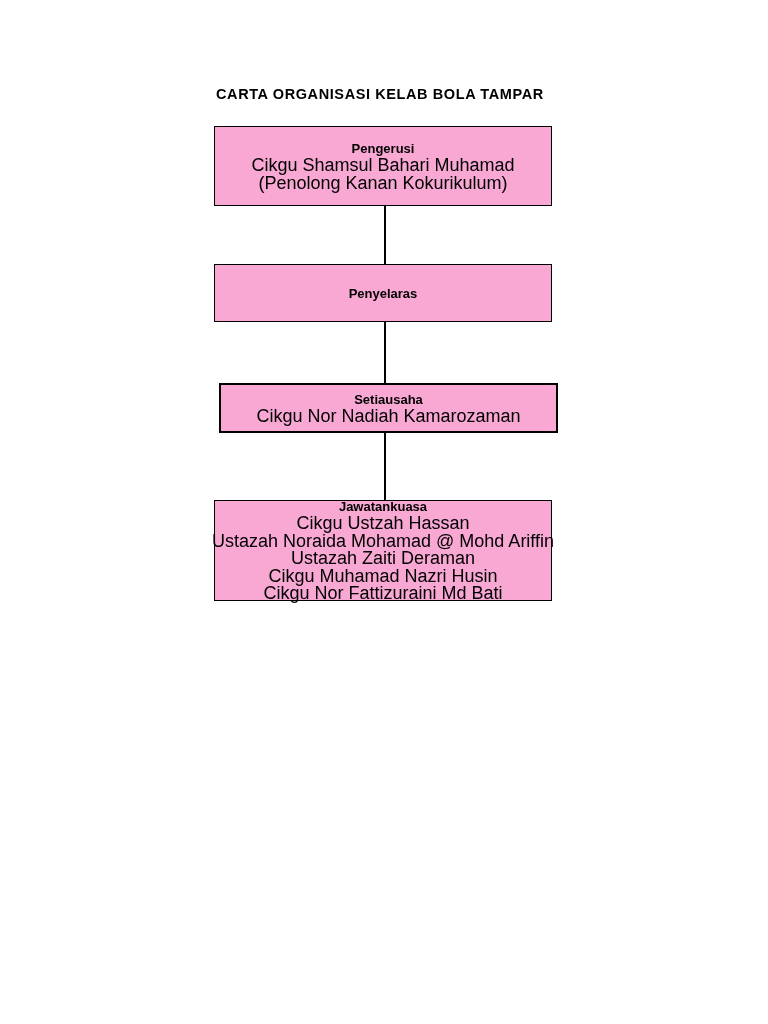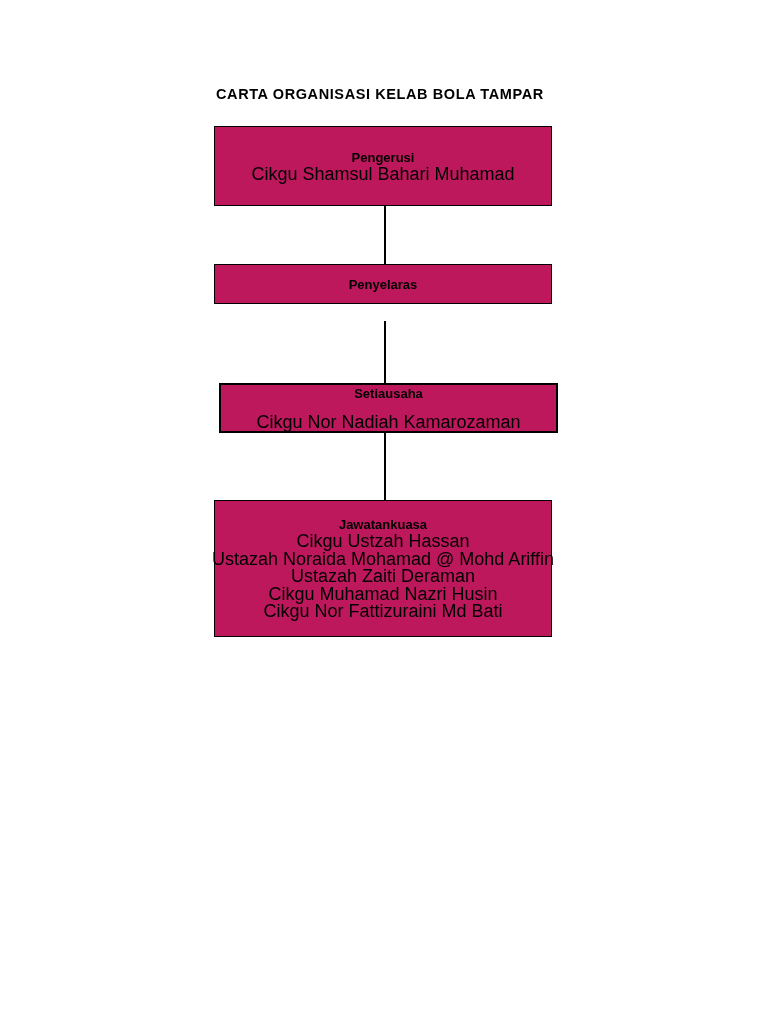--- a/index.html
+++ b/index.html
@@ -31,21 +31,21 @@
     font-weight: bold;
     letter-spacing: 0.6px;
     white-space: nowrap;
     color: #000000;
   }
 
   
   .org-box {
     position: absolute;
     box-sizing: border-box;
-    background: #be185d;
+    background: #f9a8d4;
     border: 1.4px solid #000000;
     display: flex;
     flex-direction: column;
     align-items: center;
     justify-content: center;
     text-align: center;
   }
   .org-box.thick {
     border-width: 2px;
   }
@@ -58,23 +58,23 @@
   }
   .box-line {
     font-size: 18px;
     font-weight: normal;
     line-height: 17.5px;
     white-space: nowrap;
   }
 
   
   #box-pengerusi      { left: 214px; top: 126px; width: 338px; height: 80px; }
-  #box-penyelaras     { left: 214px; top: 264px; width: 338px; height: 40px; }
-  #box-setiausaha     { left: 219px; top: 383px; width: 339px; height: 50px; justify-content: space-between; }
-  #box-jawatankuasa   { left: 214px; top: 500px; width: 338px; height: 137px; }
+  #box-penyelaras     { left: 214px; top: 264px; width: 338px; height: 58px; }
+  #box-setiausaha     { left: 219px; top: 383px; width: 339px; height: 50px; }
+  #box-jawatankuasa   { left: 214px; top: 500px; width: 338px; height: 101px; }
 
   
   .connector {
     position: absolute;
     width: 1.5px;
     background: #000000;
     left: 384px;
   }
   #connector-1 { top: 205px; height: 60px; }
   #connector-2 { top: 321px; height: 63px; }
@@ -83,20 +83,21 @@
 </head>
 <body>
 
 <div id="chart-canvas">
 
   <div class="chart-title">CARTA ORGANISASI KELAB BOLA TAMPAR</div>
 
   <div class="org-box" id="box-pengerusi">
     <div class="box-role">Pengerusi</div>
     <div class="box-line">Cikgu Shamsul Bahari Muhamad</div>
+    <div class="box-line">(Penolong Kanan Kokurikulum)</div>
   </div>
 
   <div class="connector" id="connector-1"></div>
 
   <div class="org-box" id="box-penyelaras">
     <div class="box-role">Penyelaras</div>
   </div>
 
   <div class="connector" id="connector-2"></div>
 

